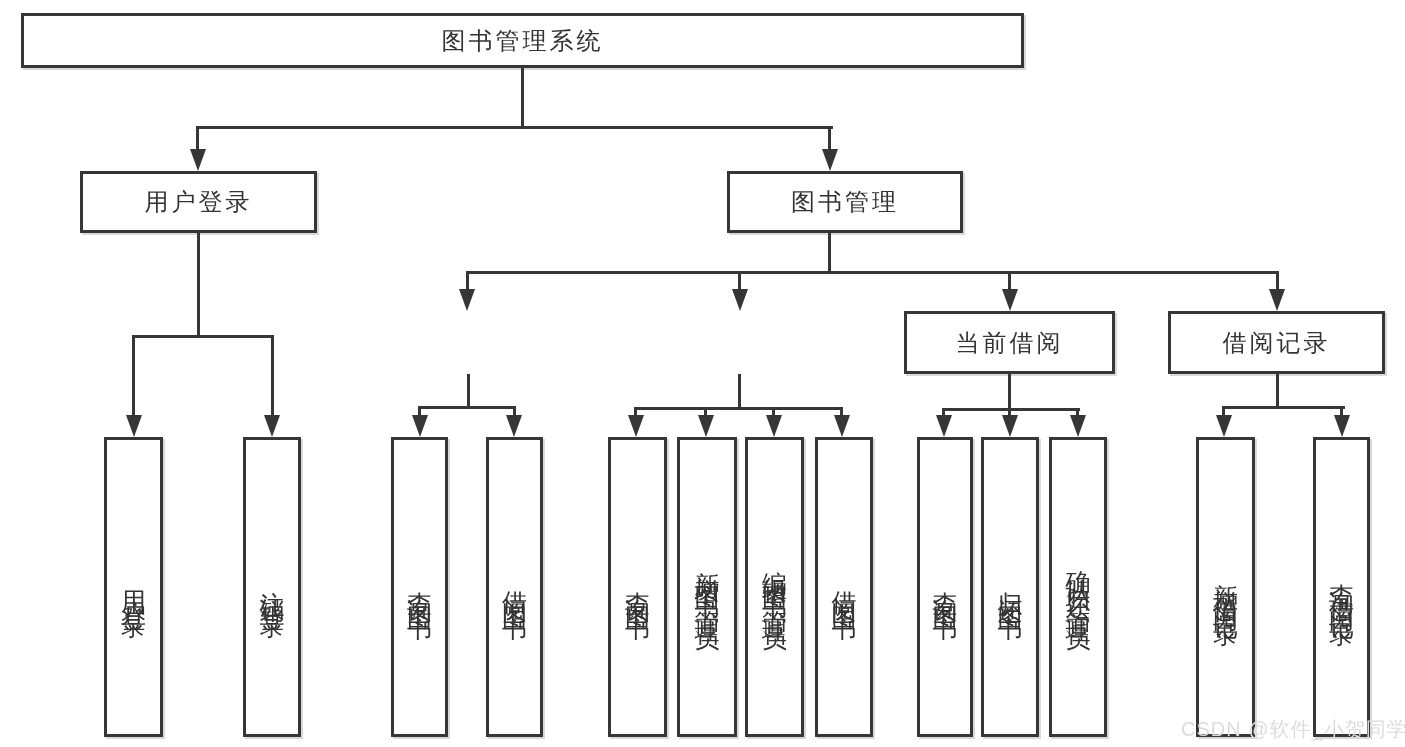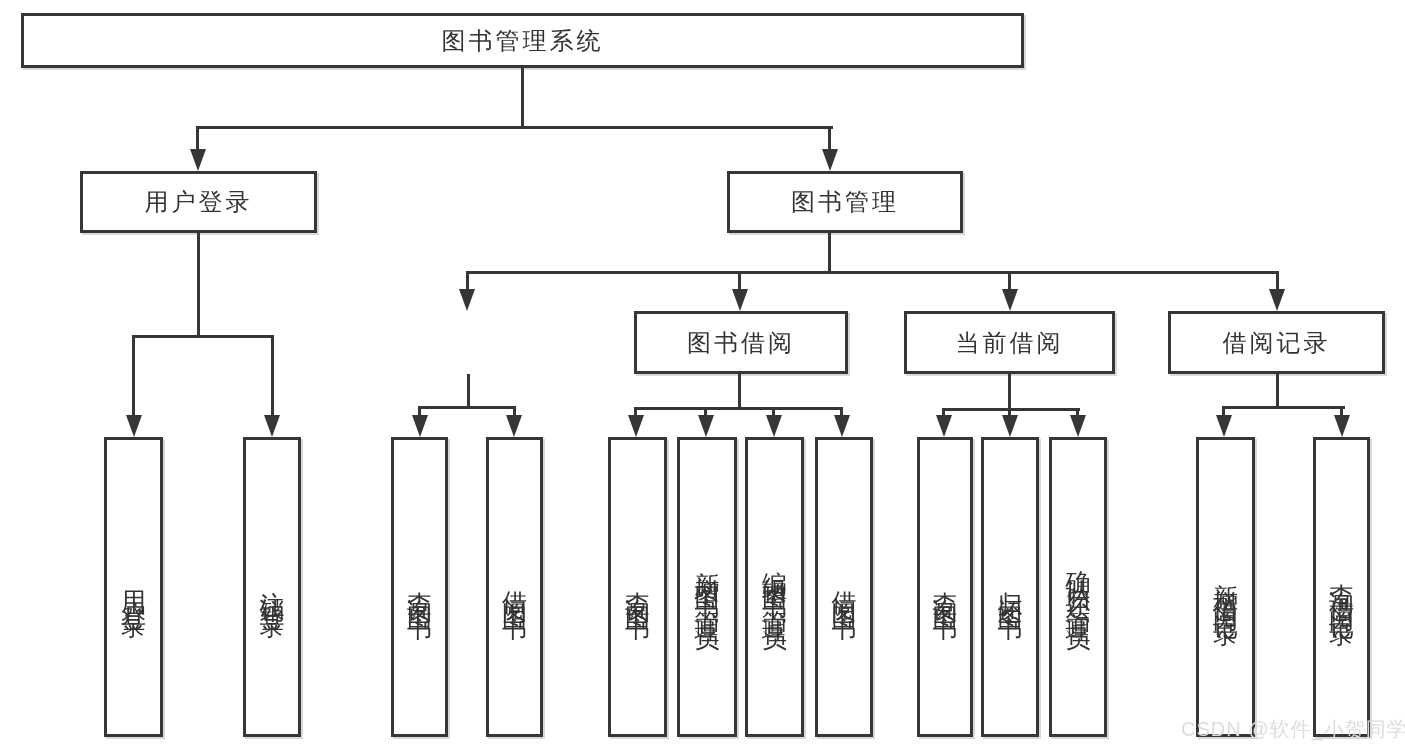--- a/index.html
+++ b/index.html
@@ -65,21 +65,20 @@
   <div class="line" style="left:466px; top:271px; width:813px; height:3px;"></div>
   <div class="line" style="left:466px; top:271px; width:3px; height:20px;"></div>
   <div class="arrowhead" style="left:459px; top:289px;"></div>
   <div class="line" style="left:738px; top:271px; width:3px; height:20px;"></div>
   <div class="arrowhead" style="left:732px; top:289px;"></div>
   <div class="line" style="left:1008px; top:271px; width:3px; height:20px;"></div>
   <div class="arrowhead" style="left:1002px; top:289px;"></div>
   <div class="line" style="left:1276px; top:271px; width:3px; height:20px;"></div>
   <div class="arrowhead" style="left:1269px; top:289px;"></div>
 
-  <div class="box box-h" style="left:634px; top:311px; width:214px; height:63px;">图书借阅</div>
   <div class="box box-h" style="left:904px; top:311px; width:211px; height:63px;">当前借阅</div>
   <div class="box box-h" style="left:1168px; top:311px; width:217px; height:63px;">借阅记录</div>
 
   <div class="line" style="left:467px; top:374px; width:3px; height:32px;"></div>
   <div class="line" style="left:418px; top:406px; width:98px; height:3px;"></div>
   <div class="line" style="left:418px; top:406px; width:3px; height:11px;"></div>
   <div class="arrowhead" style="left:412px; top:415px;"></div>
   <div class="line" style="left:513px; top:406px; width:3px; height:11px;"></div>
   <div class="arrowhead" style="left:506px; top:415px;"></div>
 

